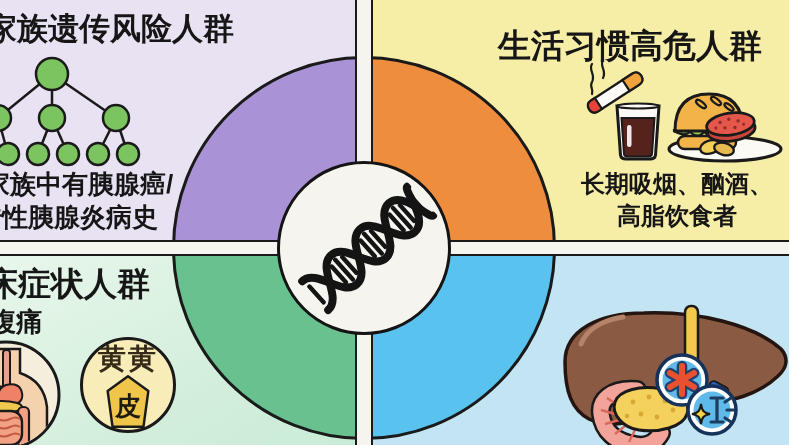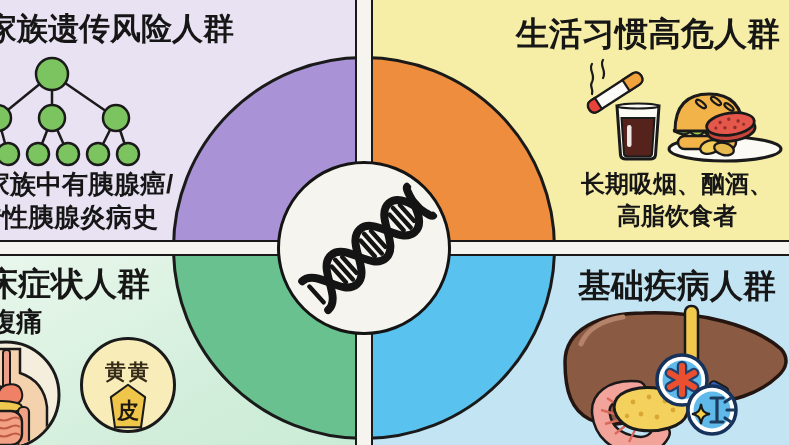--- a/index.html
+++ b/index.html
@@ -25,34 +25,34 @@
     position:absolute;left:277px;top:161px;width:174px;height:174px;border-radius:50%;
     background:#f6f4ef;border:3px solid #141414;
   }
   .dna-wrap{position:absolute;left:292px;top:222px;width:150px;height:54px;transform:rotate(-42deg);}
   .txt{position:absolute;color:#161616;white-space:nowrap;}
   .title{font-weight:900;font-size:33px;letter-spacing:0px;}
   .cap{font-weight:700;font-size:26px;}
   .tl-title{left:-14px;top:8px;font-size:31px;}
   .tl-line1{left:-16px;top:167px;font-size:26px;}
   .tl-line2{left:-50px;top:200px;font-size:26px;}
-  .tr-title{left:480px;top:12px;width:300px;text-align:right;}
+  .tr-title{left:480px;top:24px;width:300px;text-align:center;}
   .tr-fat{left:688px;top:58px;font-size:27px;font-weight:800;}
   .tr-line1{left:545px;top:168px;width:264px;text-align:center;font-size:24px;}
   .tr-line2{left:545px;top:200px;width:264px;text-align:center;font-size:24px;}
   .bl-title{left:-48px;top:262px;}
   .bl-pain{left:-11px;top:304px;font-size:27px;}
   .br-title{left:572px;top:264px;width:210px;text-align:center;}
   .svg-abs{position:absolute;}
   .jaundice{
     position:absolute;left:80px;top:337px;width:96px;height:96px;border-radius:50%;
     background:#f8edb9;border:3px solid #1a1a1a;
     display:flex;flex-direction:column;align-items:center;
   }
-  .jaundice .top-label{font-size:21px;font-weight:800;color:#352a18;margin-top:21px;line-height:1;letter-spacing:2px;}
+  .jaundice .top-label{font-size:28px;font-weight:800;color:#352a18;margin-top:5px;line-height:1;letter-spacing:2px;}
 </style>
 </head>
 <body>
 
 <div class="stage">
 
   <div class="quad q-tl"></div>
   <div class="quad q-tr"></div>
   <div class="quad q-bl"></div>
   <div class="quad q-br"></div>
@@ -184,21 +184,20 @@
   </svg>
 
   <div class="jaundice">
     <div class="top-label">黄黄</div>
     <svg width="62" height="62" viewBox="0 0 62 70">
       <path d="M31,4 L56,22 L50,66 L12,66 L6,22 Z" fill="#f0c64a" stroke="#1a1a1a" stroke-width="3" stroke-linejoin="round"></path>
       <text x="31" y="52" text-anchor="middle" font-size="32" font-weight="700" fill="#1f1a10">皮</text>
     </svg>
   </div>
 
-  <div class="txt title br-title">基础疾病人群</div>
 
   <svg class="svg-abs" style="left:549px;top:302px;" width="240" height="143" viewBox="0 0 240 143">
     <path d="M16,60 C16,28 50,11 95,11 C150,9 205,23 232,47 C240,56 238,66 229,74 C209,93 180,101 160,98 C149,96 145,89 137,87 C119,83 112,99 98,111 C86,122 58,126 40,117 C23,108 16,90 16,60 Z" fill="#8a5a42" stroke="#241510" stroke-width="3.5"></path>
     <path d="M32,42 C38,27 54,18 74,15" fill="none" stroke="#b5826a" stroke-width="5" stroke-linecap="round"></path>
     <rect x="136" y="4" width="13" height="64" rx="6" fill="#f2c94c" stroke="#1a1a1a" stroke-width="2.5"></rect>
     <path d="M88,88 C62,86 50,98 52,112 C54,129 66,140 86,143 C101,146 108,138 112,131" fill="none" stroke="#1a1a1a" stroke-width="20" stroke-linecap="round"></path>
     <path d="M88,88 C62,86 50,98 52,112 C54,129 66,140 86,143 C101,146 108,138 112,131" fill="none" stroke="#f2a49b" stroke-width="15" stroke-linecap="round"></path>
     <g stroke="#d9685c" stroke-width="2.4">
       <line x1="58" y1="96" x2="70" y2="104"></line>
         <line x1="52" y1="108" x2="66" y2="112"></line>

